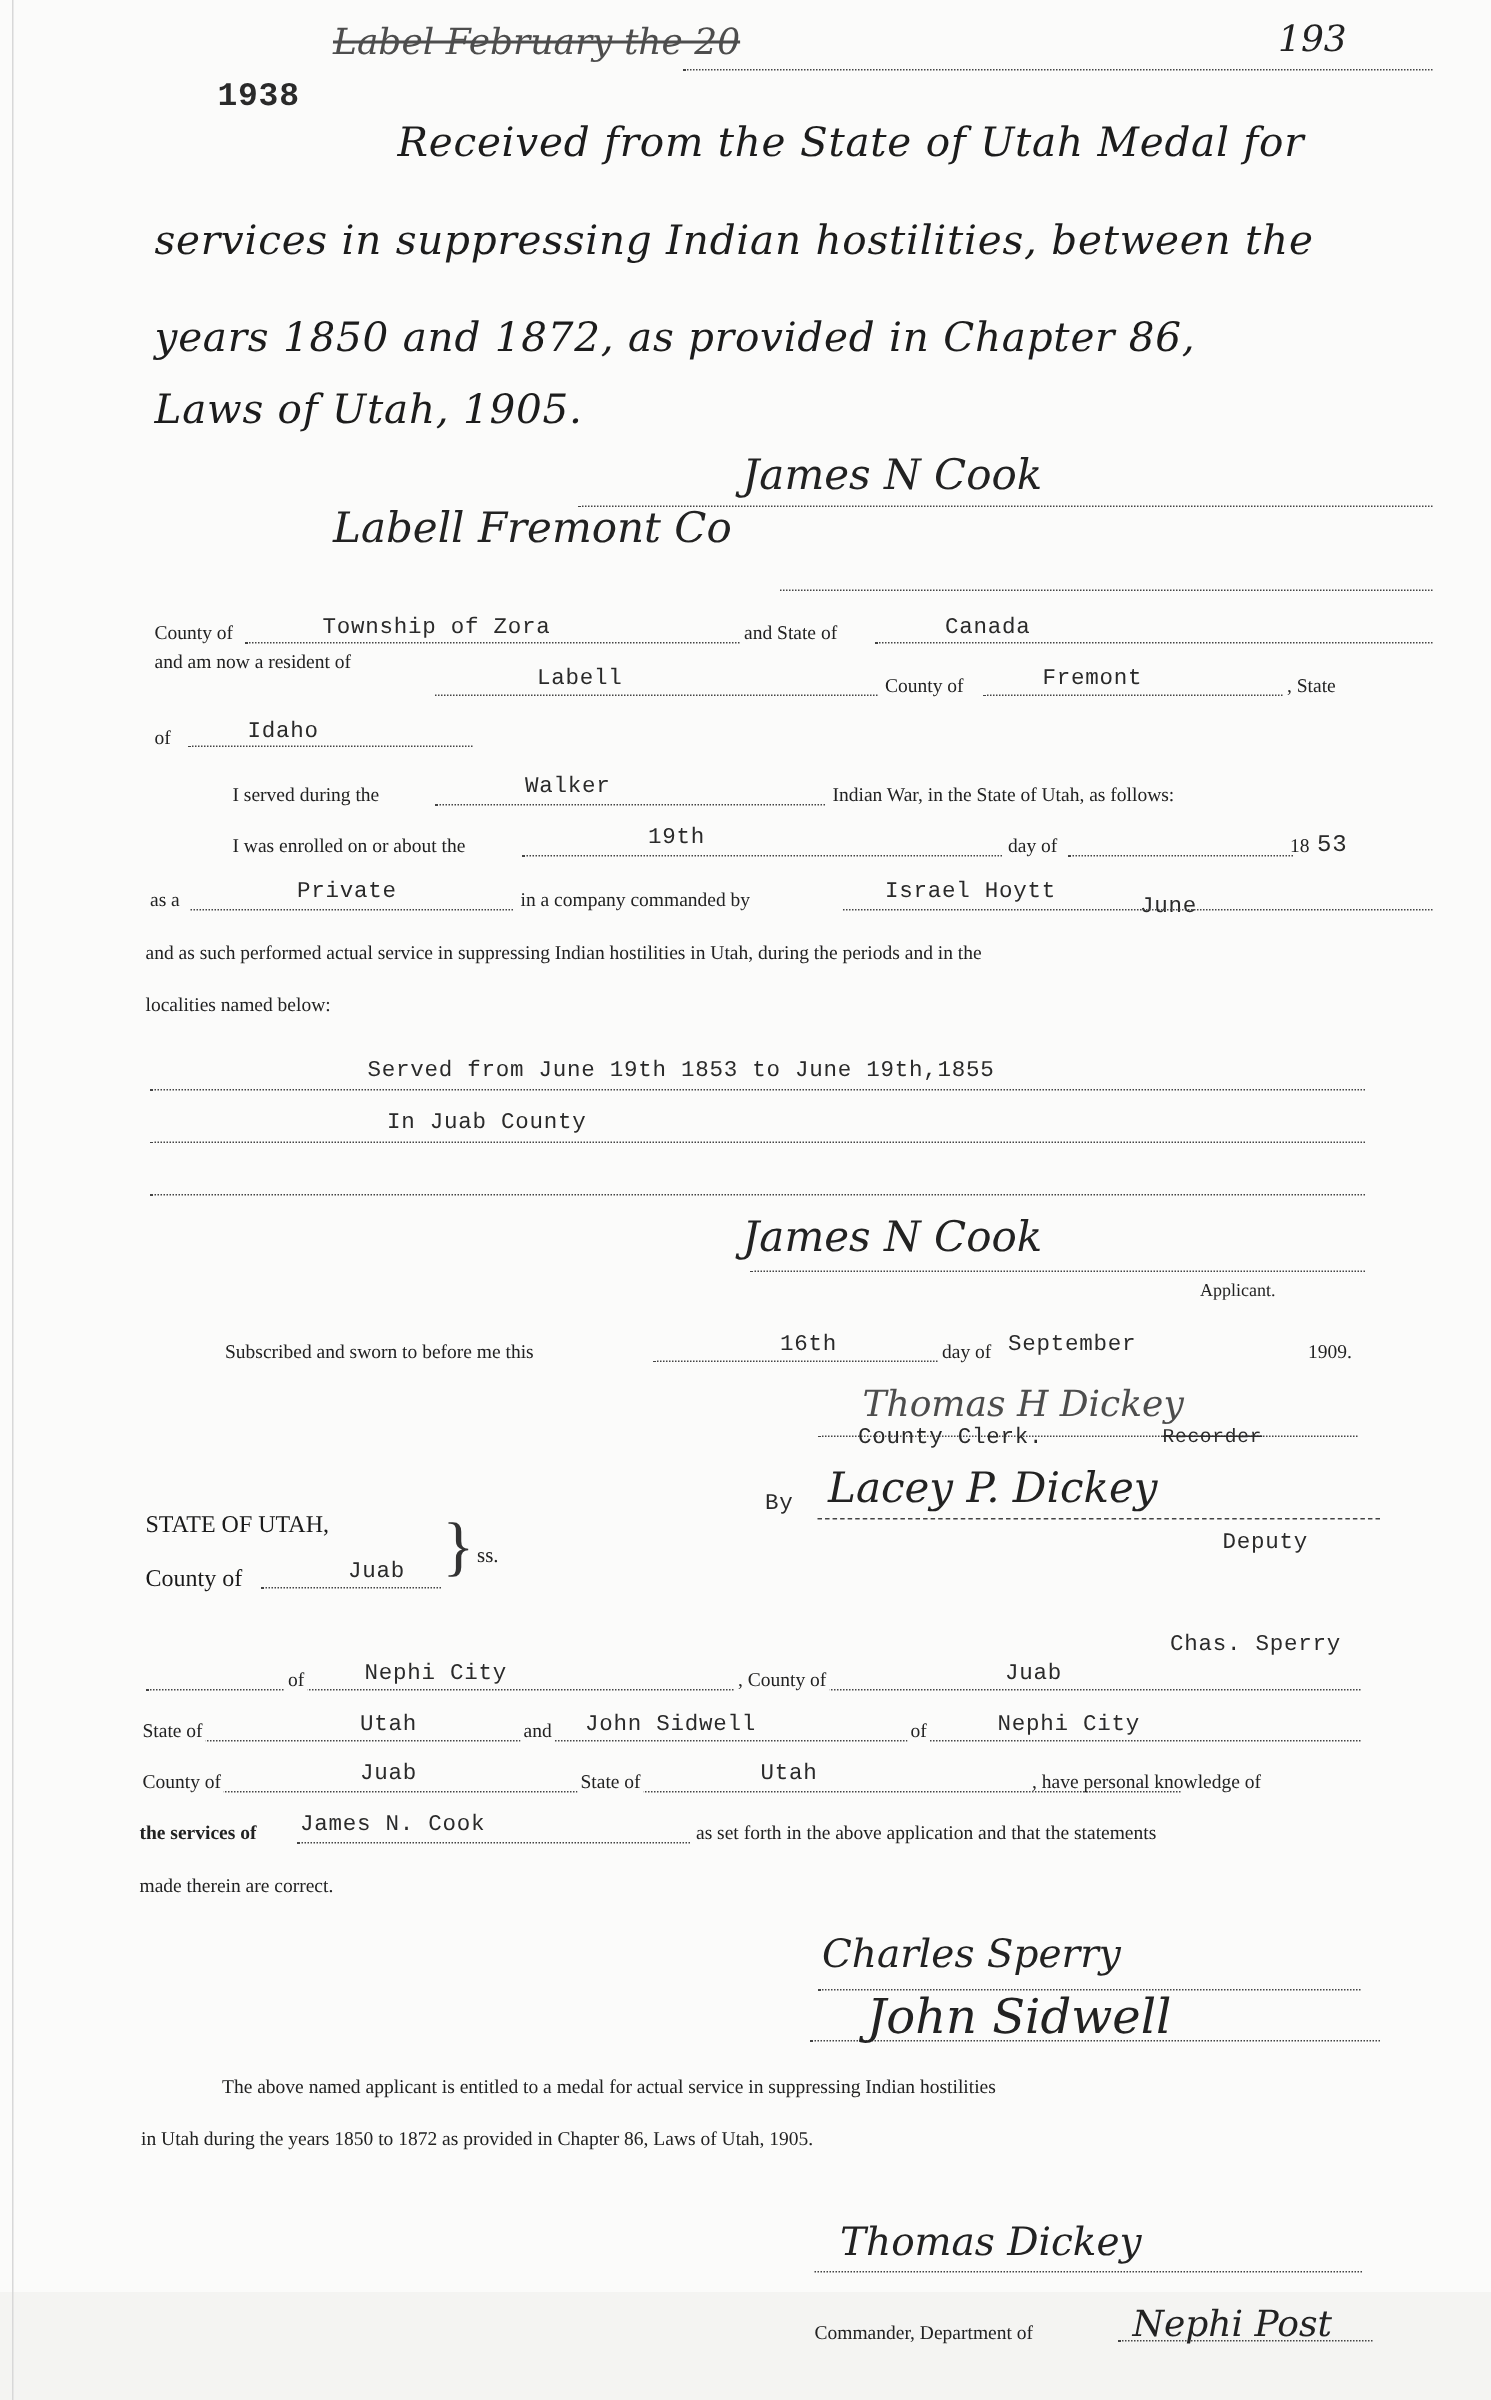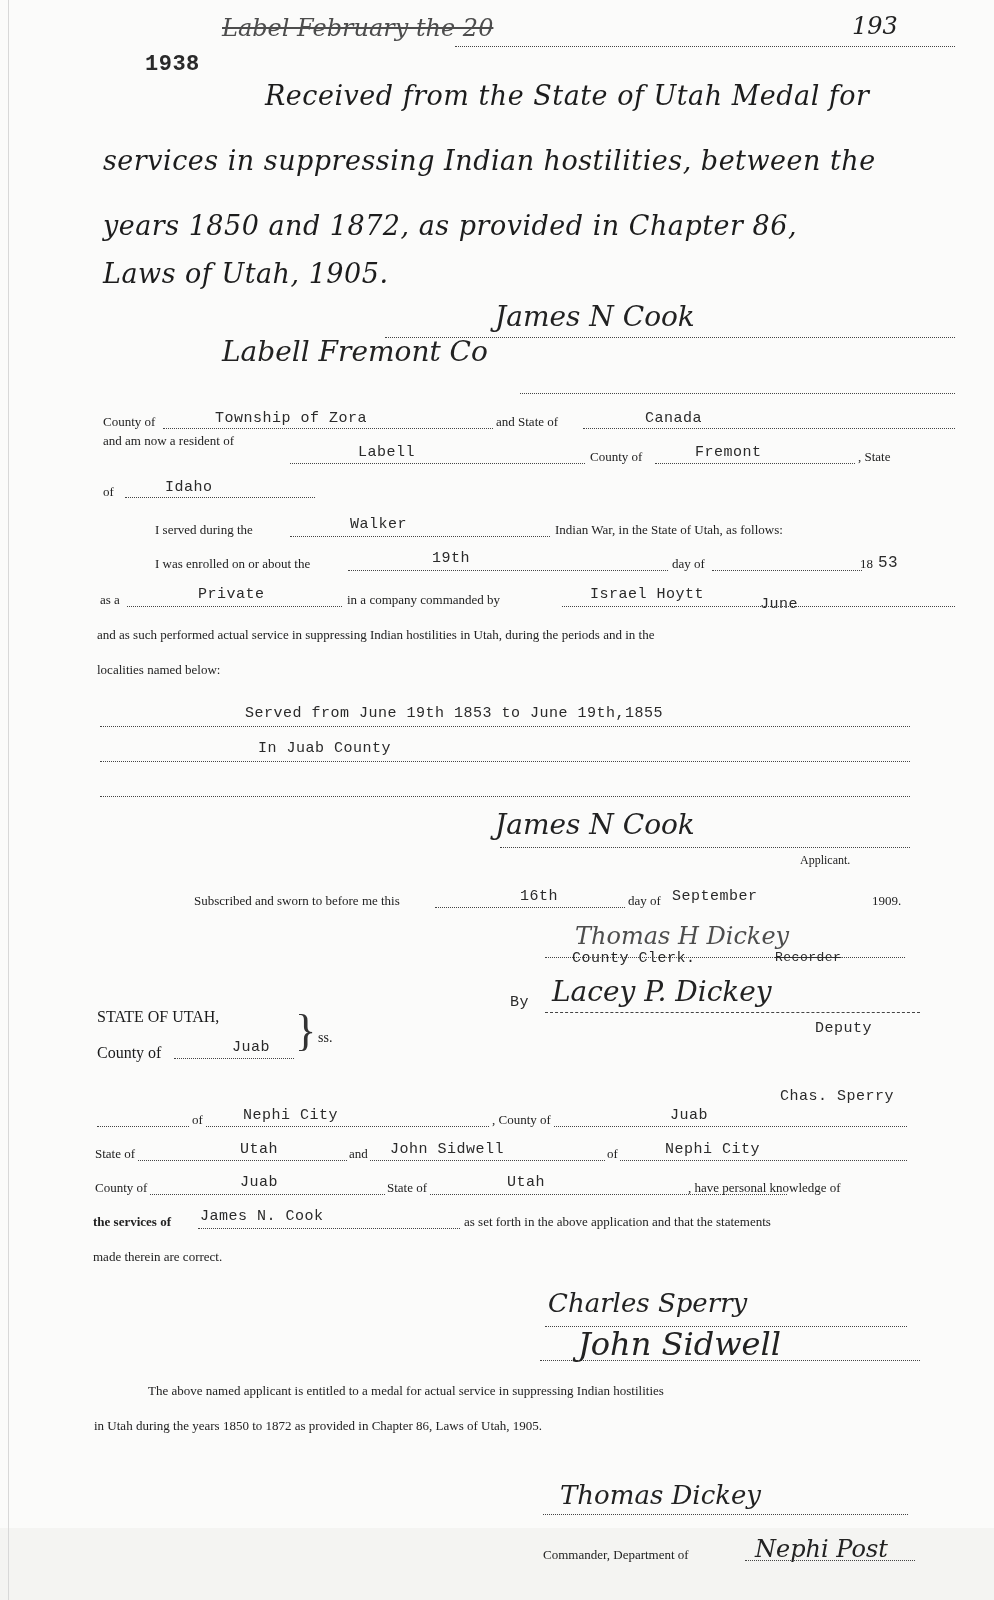--- a/index.html
+++ b/index.html
@@ -32,21 +32,21 @@
   <div class="dots" style="left:385px;top:337px;width:570px;"></div>
   <div class="abs hand" style="left:495px;top:300px;font-size:28px;">James N Cook</div>
   <div class="abs hand" style="left:222px;top:335px;font-size:28px;">Labell Fremont Co</div>
   <div class="dots" style="left:520px;top:393px;width:435px;"></div>
 
   <div class="abs pr" style="left:103px;top:414px;">County of</div>
   <div class="dots" style="left:163px;top:428px;width:330px;"></div>
   <div class="abs tw" style="left:215px;top:410px;">Township of Zora</div>
   <div class="abs pr" style="left:496px;top:414px;">and State of</div>
   <div class="dots" style="left:583px;top:428px;width:372px;"></div>
-  <div class="abs tw" style="left:630px;top:410px;margin-left:15px;">Canada</div>
+  <div class="abs tw" style="left:630px;top:410px;">Canada</div>
 
   <div class="abs pr" style="left:103px;top:433px;">and am now a resident of</div>
   <div class="dots" style="left:290px;top:463px;width:295px;"></div>
   <div class="abs tw" style="left:358px;top:444px;">Labell</div>
   <div class="abs pr" style="left:590px;top:449px;">County of</div>
   <div class="dots" style="left:655px;top:463px;width:200px;"></div>
   <div class="abs tw" style="left:695px;top:444px;">Fremont</div>
   <div class="abs pr" style="left:858px;top:449px;">, State</div>
 
   <div class="abs pr" style="left:103px;top:484px;">of</div>
@@ -80,21 +80,21 @@
   <div class="dots" style="left:100px;top:726px;width:810px;"></div>
   <div class="abs tw" style="left:245px;top:705px;">Served from June 19th 1853 to June 19th,1855</div>
   <div class="dots" style="left:100px;top:761px;width:810px;"></div>
   <div class="abs tw" style="left:258px;top:740px;">In Juab County</div>
   <div class="dots" style="left:100px;top:796px;width:810px;"></div>
 
   <div class="dots" style="left:500px;top:847px;width:410px;"></div>
   <div class="abs hand" style="left:495px;top:808px;font-size:28px;">James N Cook</div>
   <div class="abs pr" style="left:800px;top:853px;font-size:12px;">Applicant.</div>
 
-  <div class="abs pr" style="left:150px;top:893px;margin-left:44px;">Subscribed and sworn to before me this</div>
+  <div class="abs pr" style="left:150px;top:893px;">Subscribed and sworn to before me this</div>
   <div class="dots" style="left:435px;top:907px;width:190px;"></div>
   <div class="abs tw" style="left:520px;top:888px;">16th</div>
   <div class="abs pr" style="left:628px;top:893px;">day of</div>
   <div class="abs tw" style="left:672px;top:888px;">September</div>
   <div class="abs pr" style="left:872px;top:893px;">1909.</div>
 
   <div class="dots" style="left:545px;top:957px;width:360px;"></div>
   <div class="abs hand" style="left:575px;top:922px;font-size:24px;opacity:.8;">Thomas H Dickey</div>
   <div class="abs tw" style="left:572px;top:950px;">County Clerk.</div>
   <div class="abs tw" style="left:775px;top:950px;font-size:13px;text-decoration:line-through;">Recorder</div>

